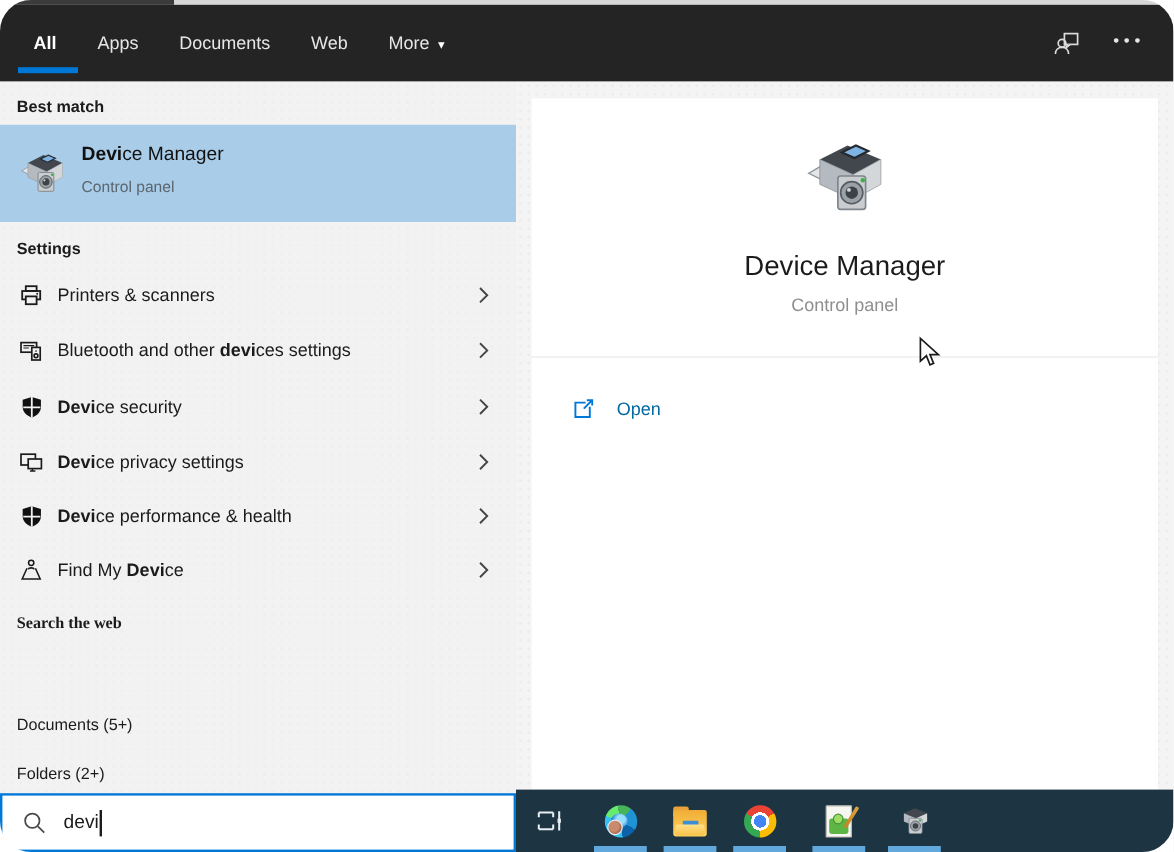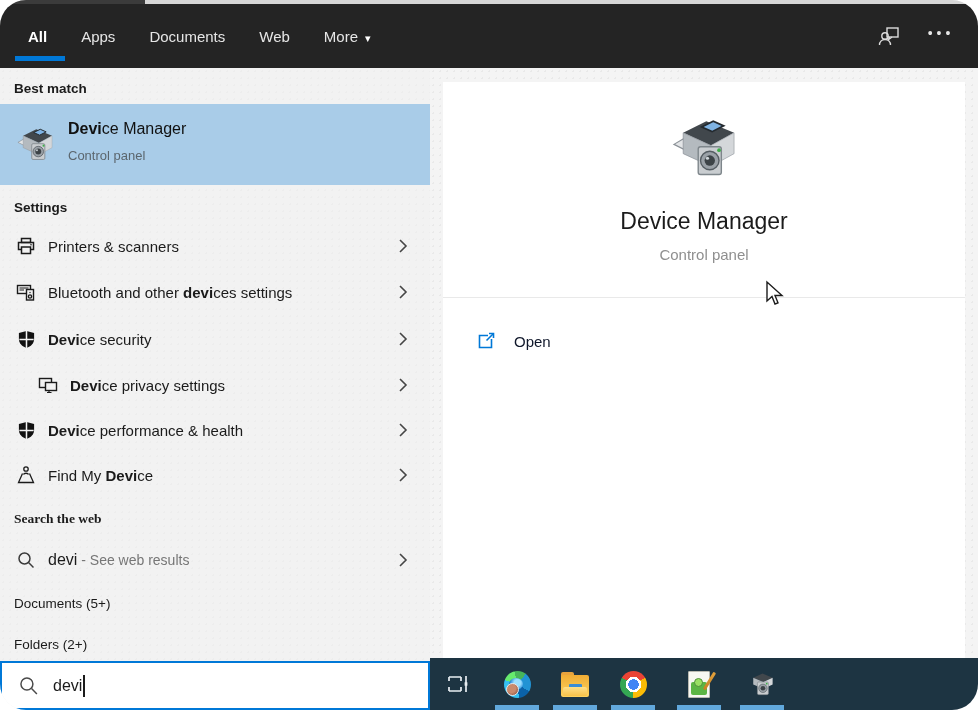--- a/index.html
+++ b/index.html
@@ -51,21 +51,21 @@
   
   .right-backdrop { position:absolute; left:430px; top:68px; width:548px; height:590px; background:#f4f4f4;
     background-image:radial-gradient(#e9e9e9 1px, transparent 1px); background-size:7px 7px; }
   .card { position:absolute; left:13px; top:14px; width:522px; height:576px; background:#ffffff; }
   .big-icon { position:absolute; left:50%; top:30px; transform:translateX(-50%); }
   .preview-title { position:absolute; left:0; top:126px; width:100%; text-align:center; font-size:23px; color:#1b1b1b; }
   .preview-sub { position:absolute; left:0; top:164px; width:100%; text-align:center; font-size:15px; color:#8f8f8f; }
   .card-divider { position:absolute; left:0; top:215px; width:100%; height:1px; background:#e9e9e9; }
   .open-row { position:absolute; left:0; top:238px; width:100%; height:42px; display:flex; align-items:center; cursor:default; }
   .open-icon { margin-left:33px; flex:none; }
-  .open-label { margin-left:18px; font-size:15px; color:#0f172a; }
+  .open-label { margin-left:18px; font-size:15px; color:#0369a1; }
   .mouse-cursor { position:absolute; left:320px; top:198px; }
 
   
   .taskbar { position:absolute; left:430px; top:658px; width:548px; height:52px; background:#1d3442; }
   .tb-btn { position:absolute; top:12px; width:28px; height:28px; display:flex; align-items:center; justify-content:center; }
   .tb-underline { position:absolute; top:47px; width:44px; height:5px; background:#61a8dc; }
 
   
   .edge-circle { width:27px; height:27px; border-radius:50%;
     background:conic-gradient(from 210deg, #35c1f1 0 22%, #66eb6e 22% 38%, #47b45a 38% 52%, #2193d4 52% 75%, #0b62a8 75% 90%, #35c1f1 90% 100%); position:relative; }
@@ -191,21 +191,21 @@
         </svg>
       </span>
       <span class="slabel"><span>Bluetooth and other </span><b>devi</b><span>ces settings</span></span>
       <span class="chev">
         <svg width="10" height="16" viewBox="0 0 10 16" fill="none" stroke="#454545" stroke-width="1.6">
             <path d="M2 2 L8 8 L2 14"></path>
           </svg>
       </span>
     </div>
 
-    <div class="srow" style="top:294px;padding-left:22px;">
+    <div class="srow" style="top:294px;">
       <span class="sicon">
         <svg width="20" height="20" viewBox="0 0 20 20" fill="none" stroke="#1b1b1b" stroke-width="1.4">
           <rect x="1.5" y="3.5" width="12" height="9"></rect>
           <rect x="7.5" y="7.5" width="11" height="8" fill="#f2f2f2"></rect>
           <path d="M11 15.5 V17.5 M9 17.5 H13.5" stroke-width="1.2"></path>
         </svg>
       </span>
       <span class="slabel"><span></span><b>Devi</b><span>ce privacy settings</span></span>
       <span class="chev">
         <svg width="10" height="16" viewBox="0 0 10 16" fill="none" stroke="#454545" stroke-width="1.6">
@@ -240,34 +240,20 @@
       <span class="slabel"><span>Find My </span><b>Devi</b><span>ce</span></span>
       <span class="chev">
         <svg width="10" height="16" viewBox="0 0 10 16" fill="none" stroke="#454545" stroke-width="1.6">
             <path d="M2 2 L8 8 L2 14"></path>
           </svg>
       </span>
     </div>
 
     <div class="section-label" style="top:443px;font-family:Liberation Serif, serif;">Search the web</div>
 
-    <div class="srow" style="top:469px;">
-      <span class="sicon">
-        <svg width="20" height="20" viewBox="0 0 20 20" fill="none" stroke="#3b3b3b" stroke-width="1.5">
-          <circle cx="8.5" cy="8.5" r="5.5"></circle>
-          <path d="M12.8 12.8 L17.5 17.5"></path>
-        </svg>
-      </span>
-      <span class="slabel"><span class="web-query">devi</span><span class="web-suffix"> - See web results</span></span>
-      <span class="chev">
-        <svg width="10" height="16" viewBox="0 0 10 16" fill="none" stroke="#454545" stroke-width="1.6">
-            <path d="M2 2 L8 8 L2 14"></path>
-          </svg>
-      </span>
-    </div>
 
     <div class="group-label" style="top:528px;">Documents (5+)</div>
     <div class="group-label" style="top:569px;">Folders (2+)</div>
   </div>
 
   <div class="search-box">
     <span class="sicon-mag">
       <svg width="21" height="21" viewBox="0 0 20 20" fill="none" stroke="#4a4a4a" stroke-width="1.4">
         <circle cx="8.5" cy="8.5" r="5.7"></circle>
         <path d="M12.9 12.9 L18 18"></path>

